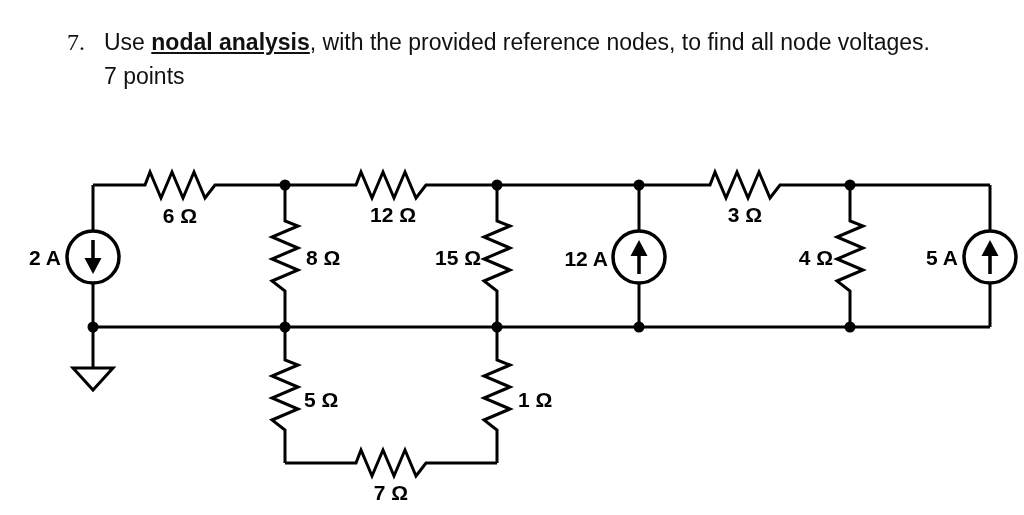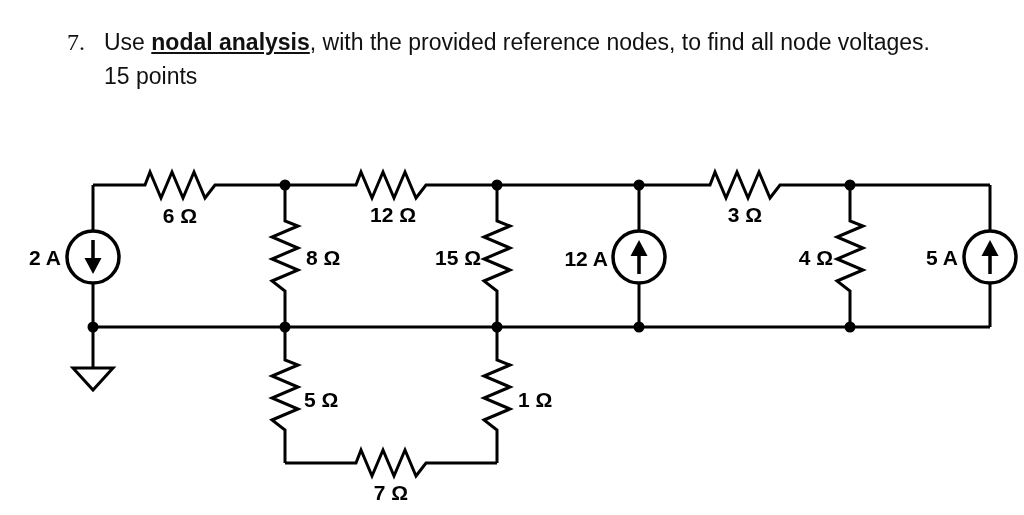--- a/index.html
+++ b/index.html
@@ -48,21 +48,21 @@
 </style>
 </head>
 <body>
 
 <div id="page">
 
   <div class="problem">
     <span class="num">7.</span>
     <div class="body">
       <div><span>Use </span><span class="emph">nodal analysis</span><span>, with the provided reference nodes, to find all node voltages.</span></div>
-      <div>15 points</div>
+      <div>7 points</div>
     </div>
   </div>
 
   <svg width="1024" height="515" viewBox="0 0 1024 515" style="position:absolute;left:0;top:0;">
 
     <path class="wire" d="M93 185H145l5 -13l11 26l11 -26l11 26l11 -26l11 26l10 -13H356l5 -13l11 26l11 -26l11 26l11 -26l11 26l10 -13H710l5 -13l11 26l11 -26l11 26l11 -26l11 26l10 -13H990"></path>
 
     <path class="wire" d="M93 327H990"></path>
 
     <path class="wire" d="M285 185V221l13 5l-26 11l26 11l-26 11l26 11l-26 11l13 10V327"></path>

